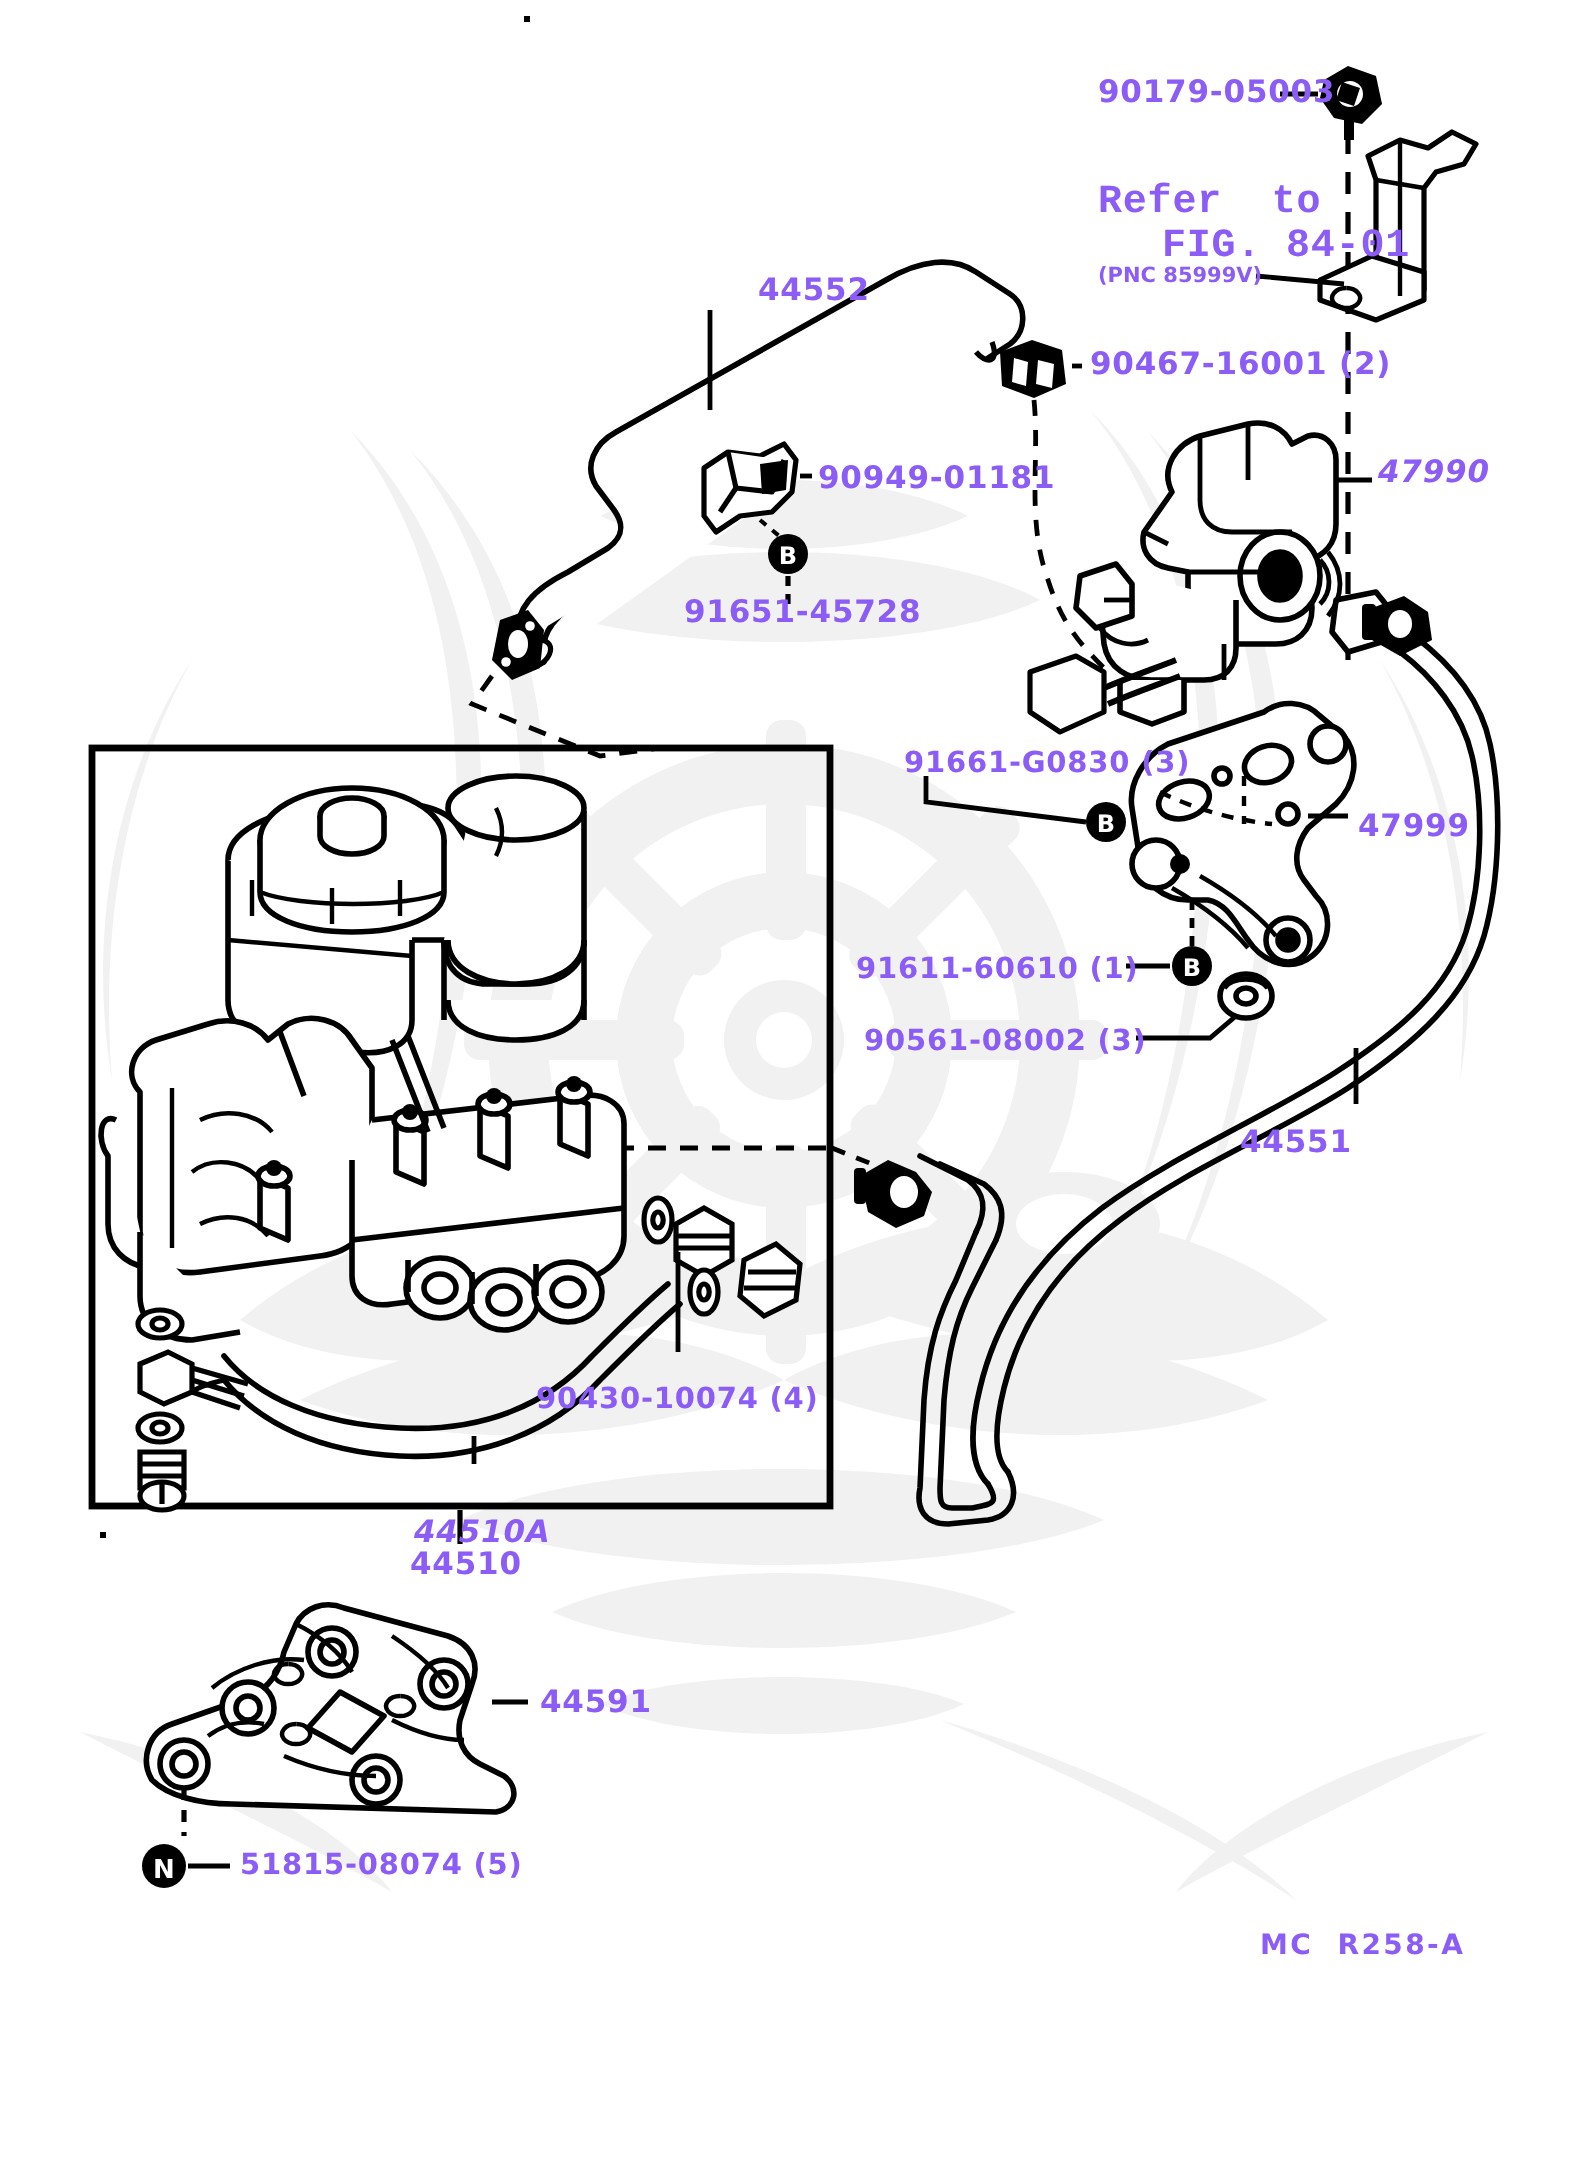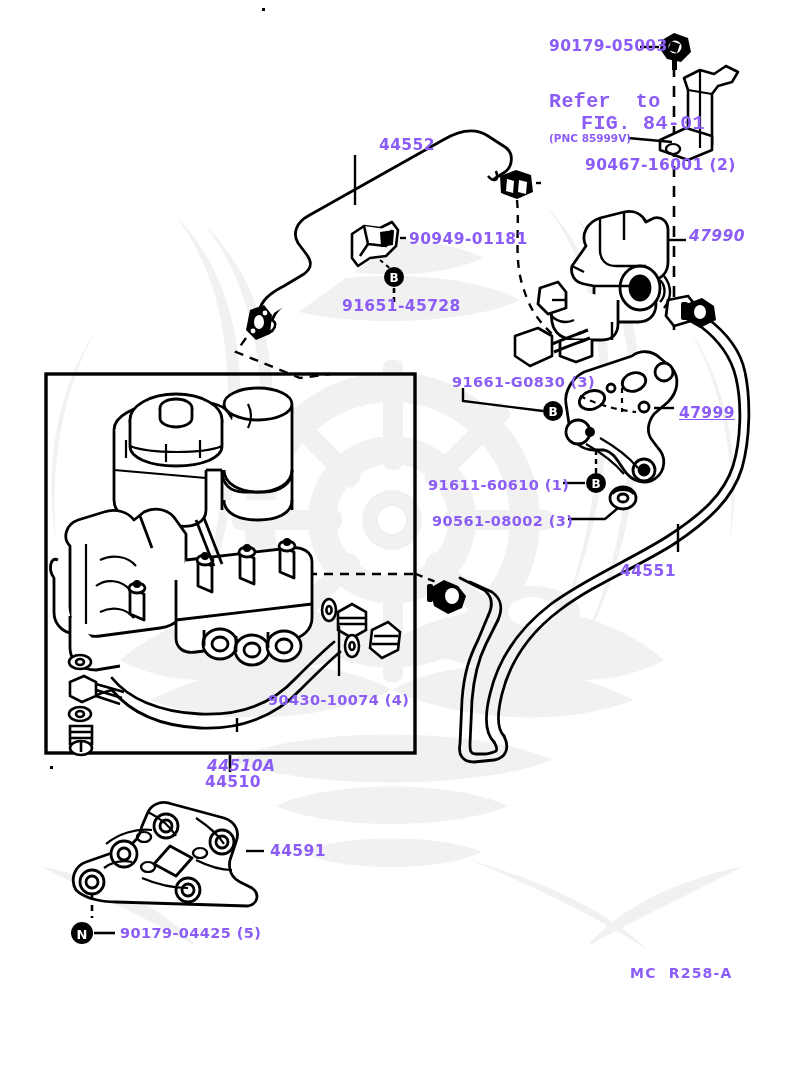--- a/index.html
+++ b/index.html
@@ -481,31 +481,31 @@
     <rect x="262" y="8" width="3" height="3" fill="#000"></rect>
     <rect x="50" y="766" width="3" height="3" fill="#000"></rect>
   </svg>
 
   <div class="lbl s16" style="left:549px;top:38px;">90179-05003</div>
 
   <div class="lbl refer" style="left:549px;top:90px;">Refer  to</div>
   <div class="lbl refer" style="left:549px;top:112px;margin-left:32px;">FIG. 84-01</div>
   <div class="lbl s11" style="left:549px;top:132px;">(PNC 85999V)</div>
 
-  <div class="lbl s16" style="left:545px;top:157px;margin-left:40px;">90467-16001 (2)</div>
+  <div class="lbl s16" style="left:545px;top:174px;">90467-16001 (2)</div>
   <div class="lbl s16" style="left:689px;top:228px;font-style:italic;">47990</div>
   <div class="lbl s16" style="left:338px;top:137px;margin-left:41px;">44552</div>
   <div class="lbl s16" style="left:409px;top:231px;">90949-01181</div>
   <div class="lbl s16" style="left:342px;top:298px;">91651-45728</div>
   <div class="lbl s15" style="left:452px;top:374px;">91661-G0830 (3)</div>
-  <div class="lbl s16" style="left:679px;top:405px;text-decoration:underline;">47999</div>
+  <div class="lbl s16" style="left:679px;top:405px;">47999</div>
   <div class="lbl s15" style="left:428px;top:477px;">91611-60610 (1)</div>
   <div class="lbl s15" style="left:432px;top:513px;">90561-08002 (3)</div>
   <div class="lbl s16" style="left:620px;top:563px;">44551</div>
   <div class="lbl s15" style="left:268px;top:692px;">90430-10074 (4)</div>
   <div class="lbl s16" style="left:207px;top:758px;font-style:italic;">44510A</div>
   <div class="lbl s16" style="left:205px;top:774px;">44510</div>
   <div class="lbl s16" style="left:270px;top:843px;">44591</div>
-  <div class="lbl s15" style="left:120px;top:925px;">90179-04425 (5)</div>
+  <div class="lbl s15" style="left:120px;top:925px;">51815-08074 (5)</div>
 
   <div class="lbl foot" style="left:630px;top:965px;">MC  R258-A</div>
 
 </div>
 
 </body></html>

